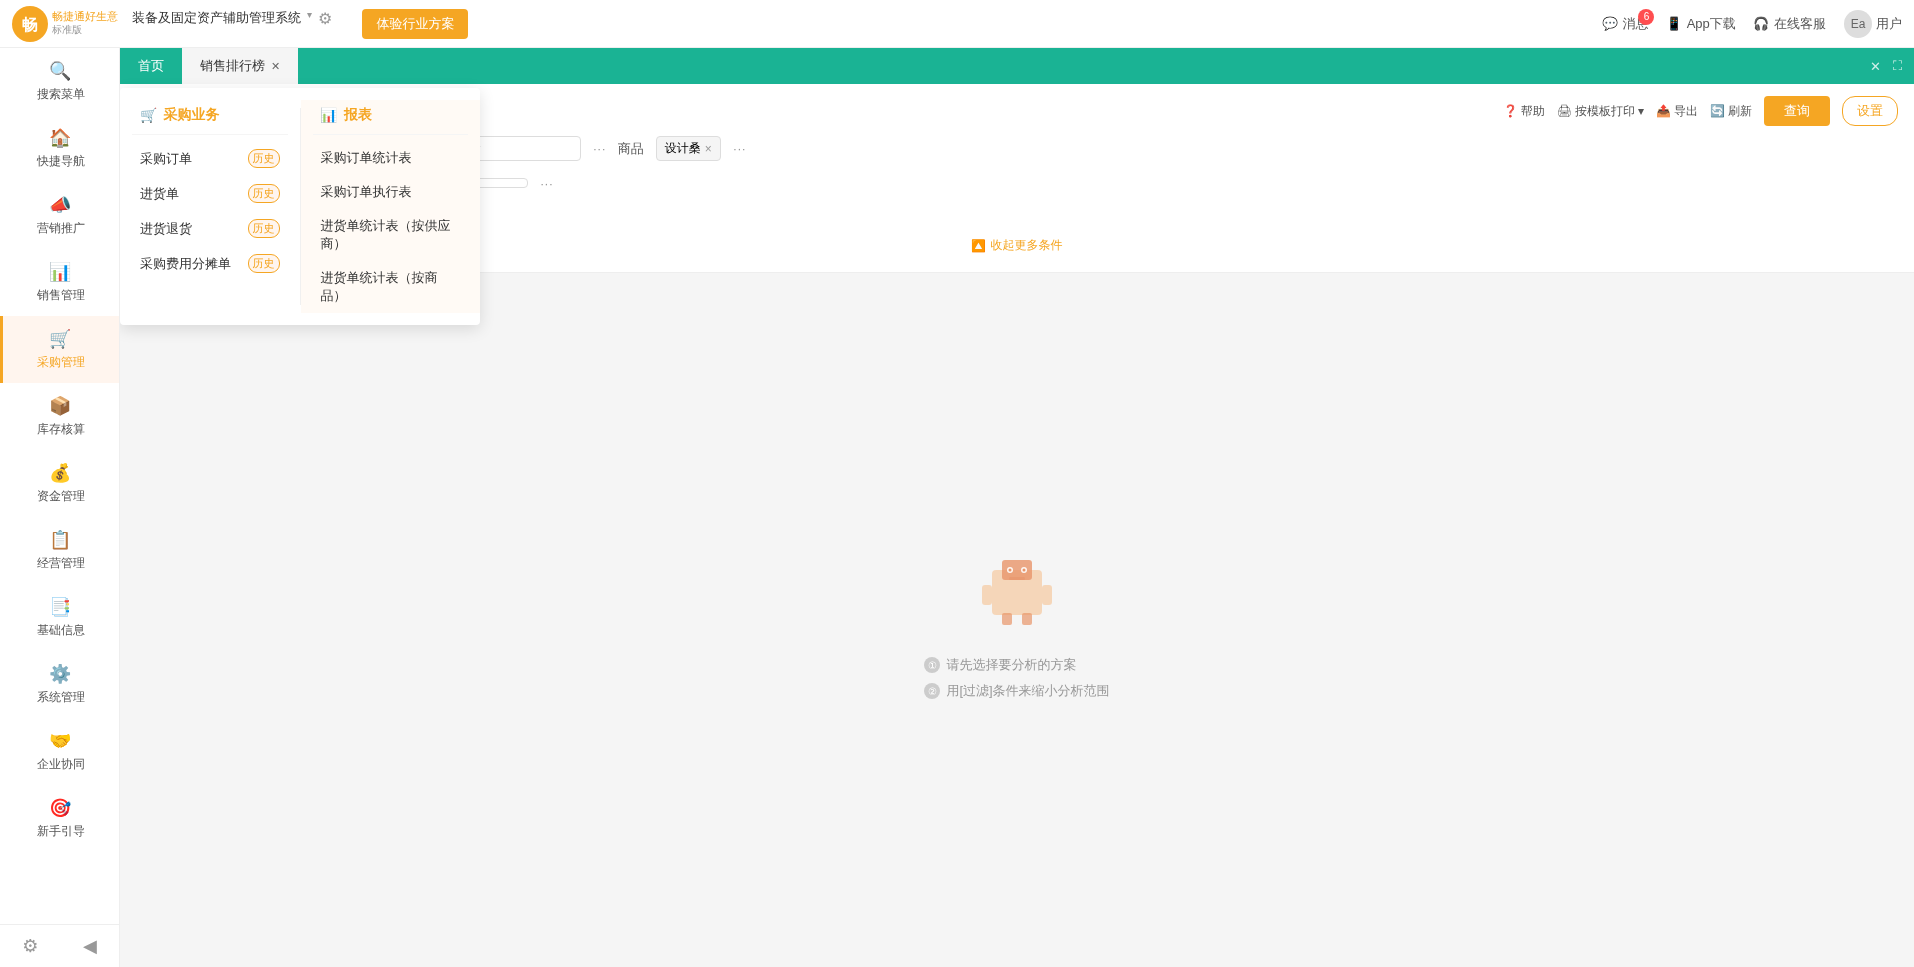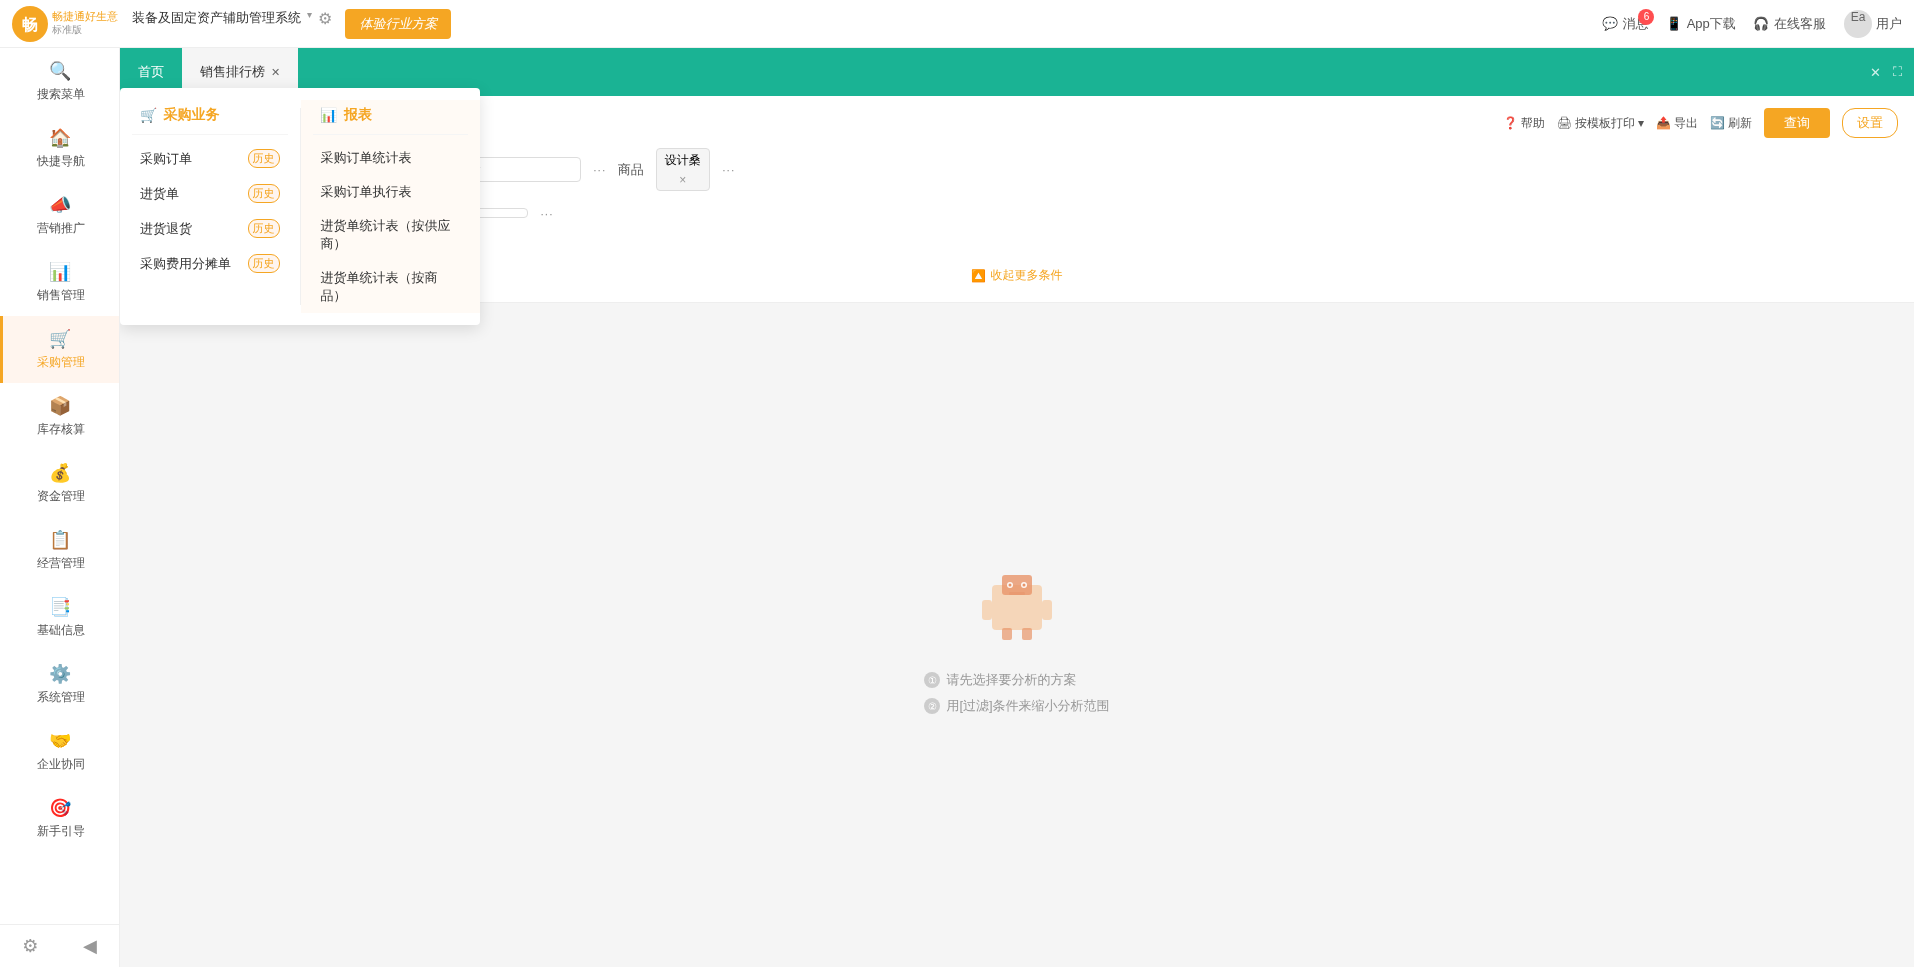--- a/index.html
+++ b/index.html
@@ -57,22 +57,21 @@
       cursor: pointer;
     }
     .industry-btn {
       background: #f5a623;
       color: #fff;
       border: none;
       border-radius: 4px;
       padding: 6px 14px;
       font-size: 13px;
       cursor: pointer;
-      margin-left: 7px;
-      font-style: italic;
+      margin-left: 24px;
     }
     .header-right {
       display: flex;
       align-items: center;
       gap: 18px;
       margin-left: auto;
     }
     .header-right-item {
       display: flex;
       align-items: center;
@@ -95,20 +94,21 @@
       position: absolute;
       top: -6px;
       right: -6px;
     }
     .avatar-circle {
       width: 28px;
       height: 28px;
       border-radius: 50%;
       background: #ddd;
       display: flex;
+      align-items: center;
       justify-content: center;
       font-size: 12px;
       color: #666;
     }
 
     
     .main-layout {
       display: flex;
       flex: 1;
       overflow: hidden;
@@ -163,21 +163,21 @@
       flex-direction: column;
       overflow: hidden;
       position: relative;
     }
 
     
     .tab-bar {
       background: #1ab394;
       display: flex;
       align-items: center;
-      height: 48px;
+      height: 36px;
       flex-shrink: 0;
     }
     .tab-item {
       padding: 0 18px;
       height: 100%;
       display: flex;
       align-items: center;
       font-size: 13px;
       cursor: pointer;
       color: rgba(255,255,255,0.85);
@@ -270,21 +270,20 @@
     }
     .filter-tag {
       background: #f5f5f5;
       border: 1px solid #ddd;
       border-radius: 4px;
       padding: 3px 8px;
       font-size: 12px;
       display: flex;
       align-items: center;
       gap: 4px;
-      flex-direction: column;
     }
     .tag-close {
       cursor: pointer;
       color: #999;
     }
     .filter-dots {
       color: #999;
       cursor: pointer;
     }
     .date-range {

